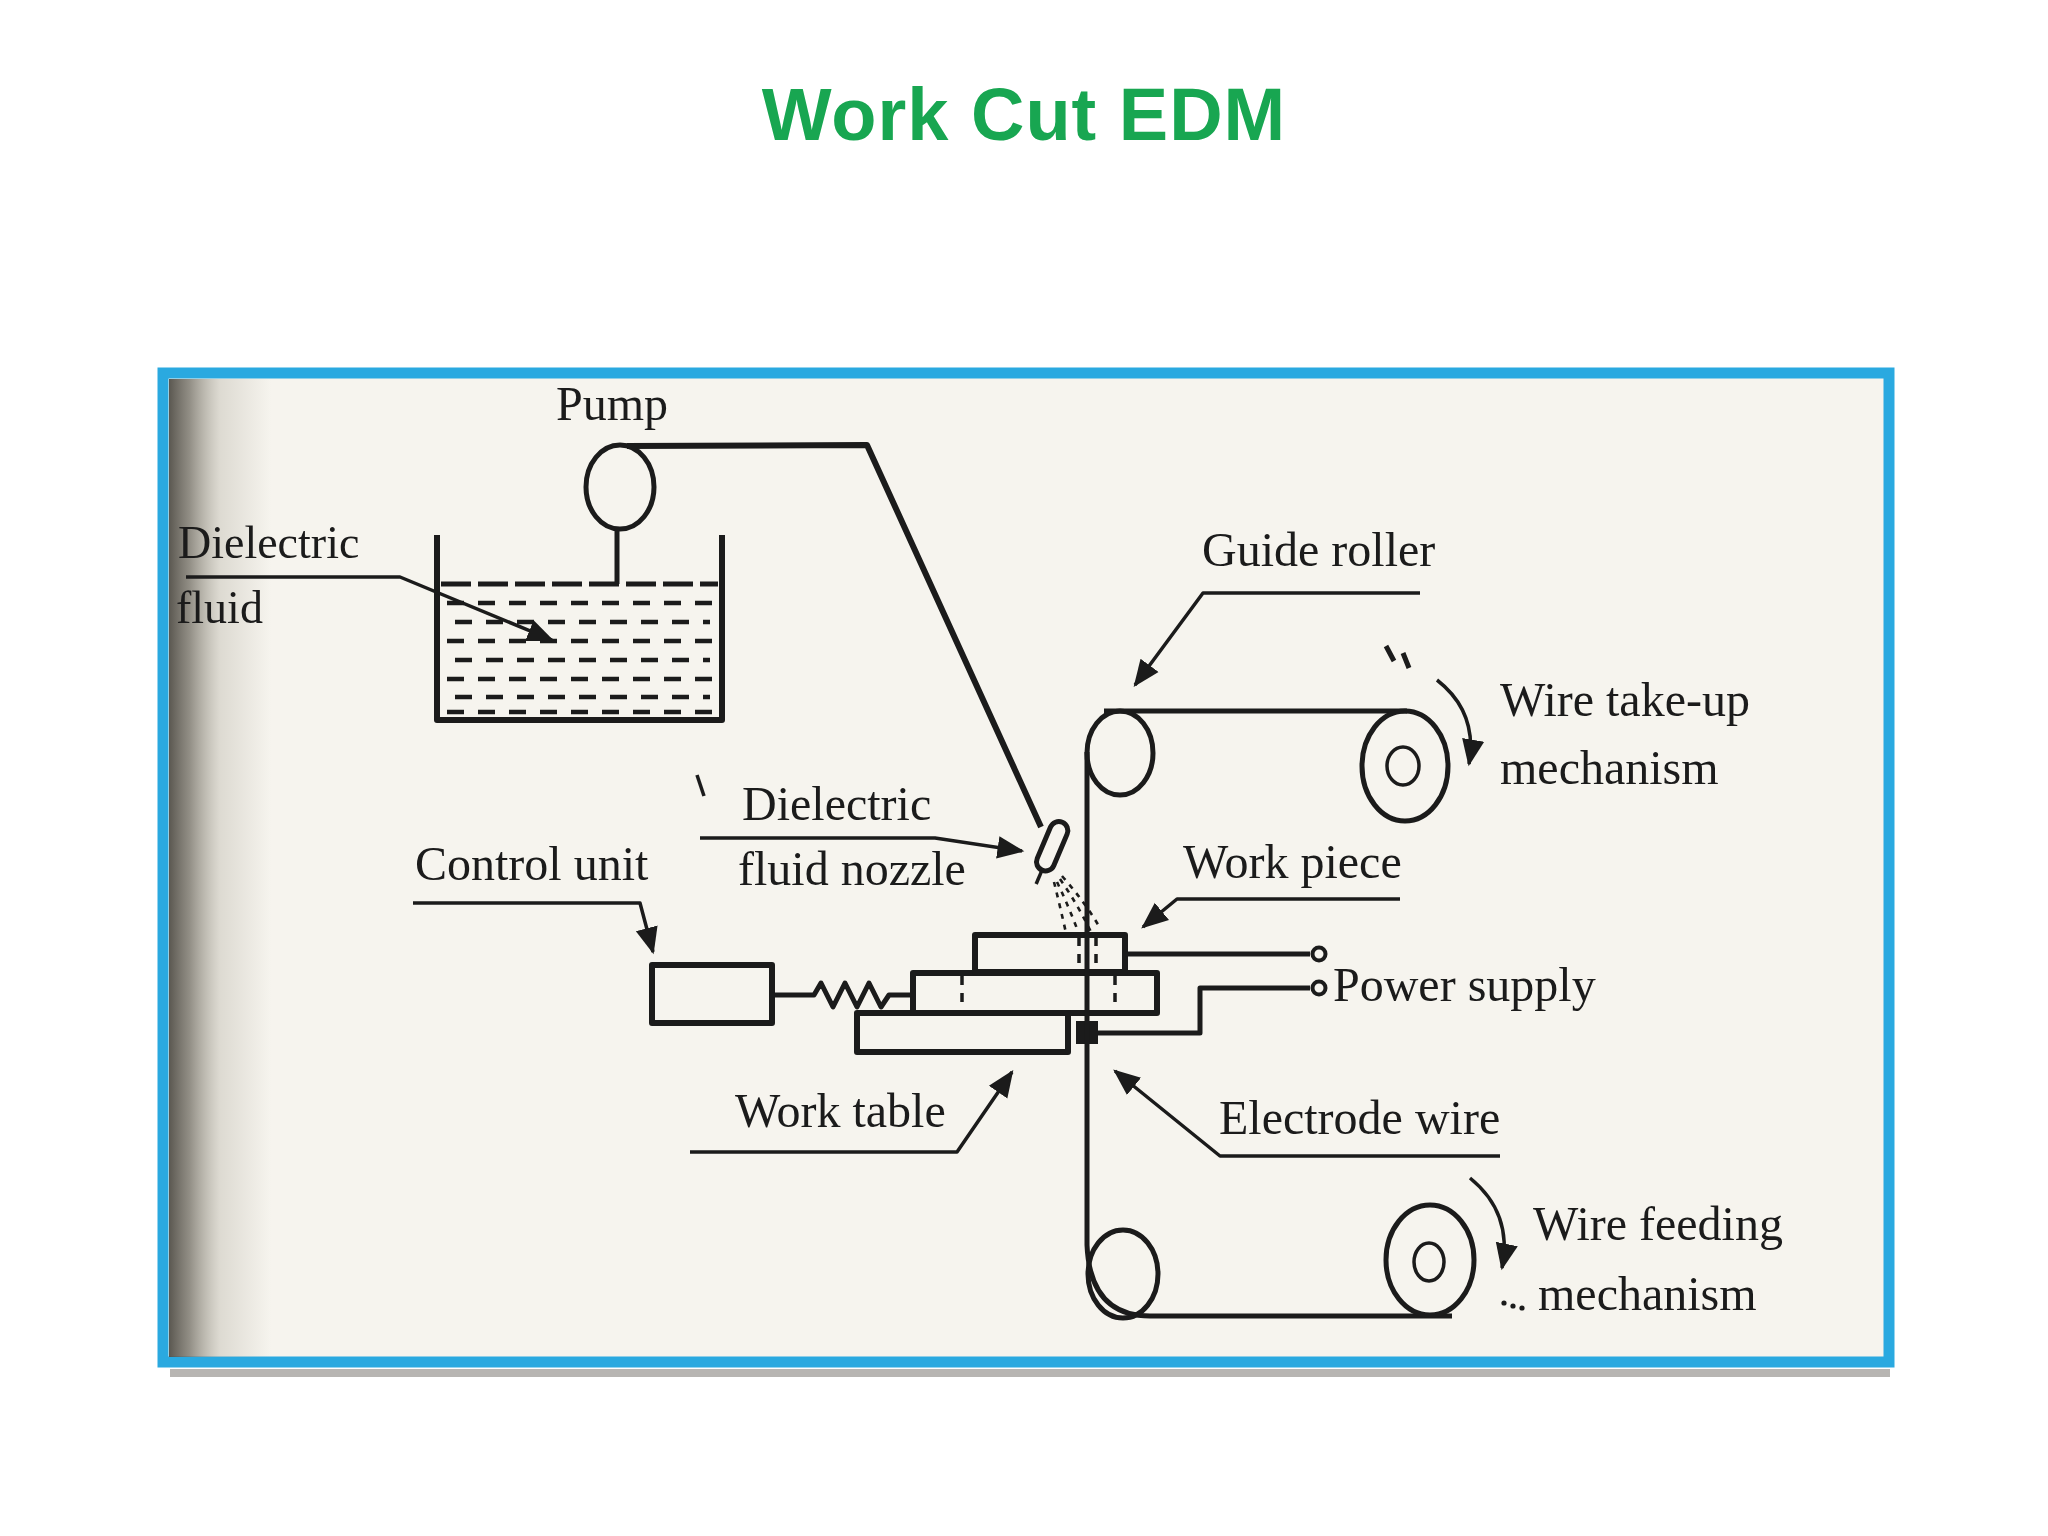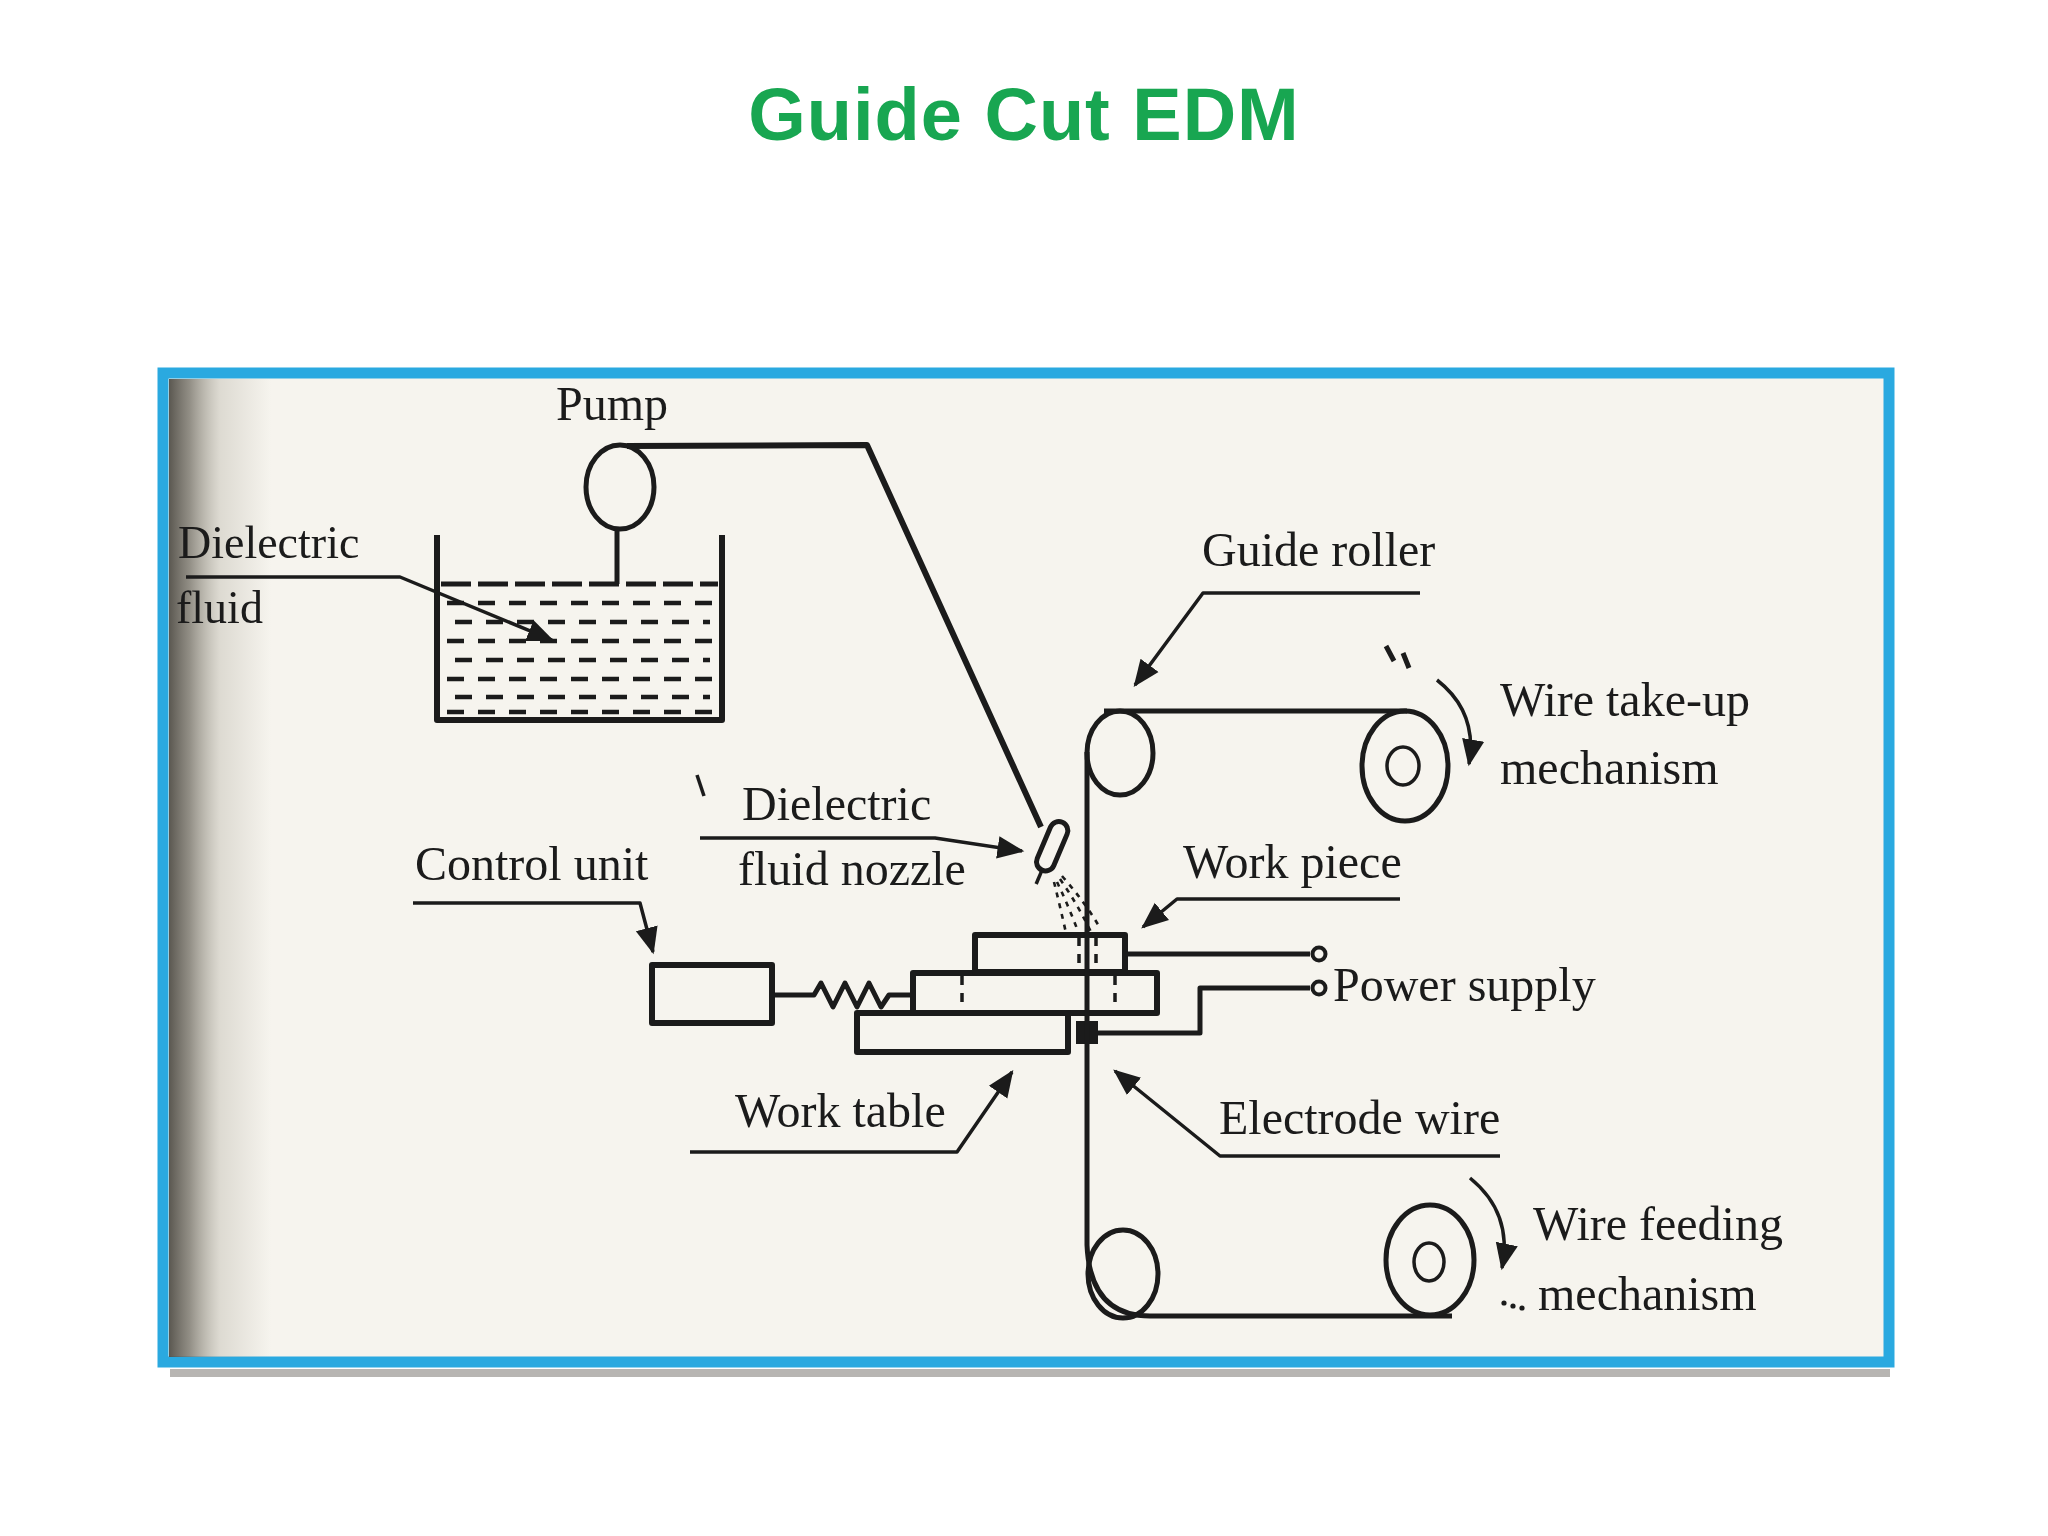--- a/index.html
+++ b/index.html
@@ -26,21 +26,21 @@
   .terminal{fill:var(--paper);stroke:var(--ink);stroke-width:4;}
   .arrowhead{fill:var(--ink);stroke:none;}
   text{fill:var(--ink);font-size:48px;}
   .small{font-size:46px;}
 </style>
 </head>
 <body>
 
 <div class="stage">
 
-  <div class="title">Guide Cut EDM</div>
+  <div class="title">Work Cut EDM</div>
 
   <svg width="2048" height="1536" viewBox="0 0 2048 1536">
     <defs>
       <marker id="arr" viewBox="0 0 12 12" refX="10.5" refY="6" markerWidth="8" markerHeight="8" orient="auto-start-reverse">
         <path d="M0,1.2 L11.5,6 L0,10.8 Z" class="arrowhead"></path>
       </marker>
       <linearGradient id="spine" x1="0" y1="0" x2="1" y2="0">
         <stop offset="0" stop-color="#4d4a43" stop-opacity="0.92"></stop>
         <stop offset="0.2" stop-color="#6a665c" stop-opacity="0.72"></stop>
         <stop offset="0.5" stop-color="#a39e90" stop-opacity="0.30"></stop>

